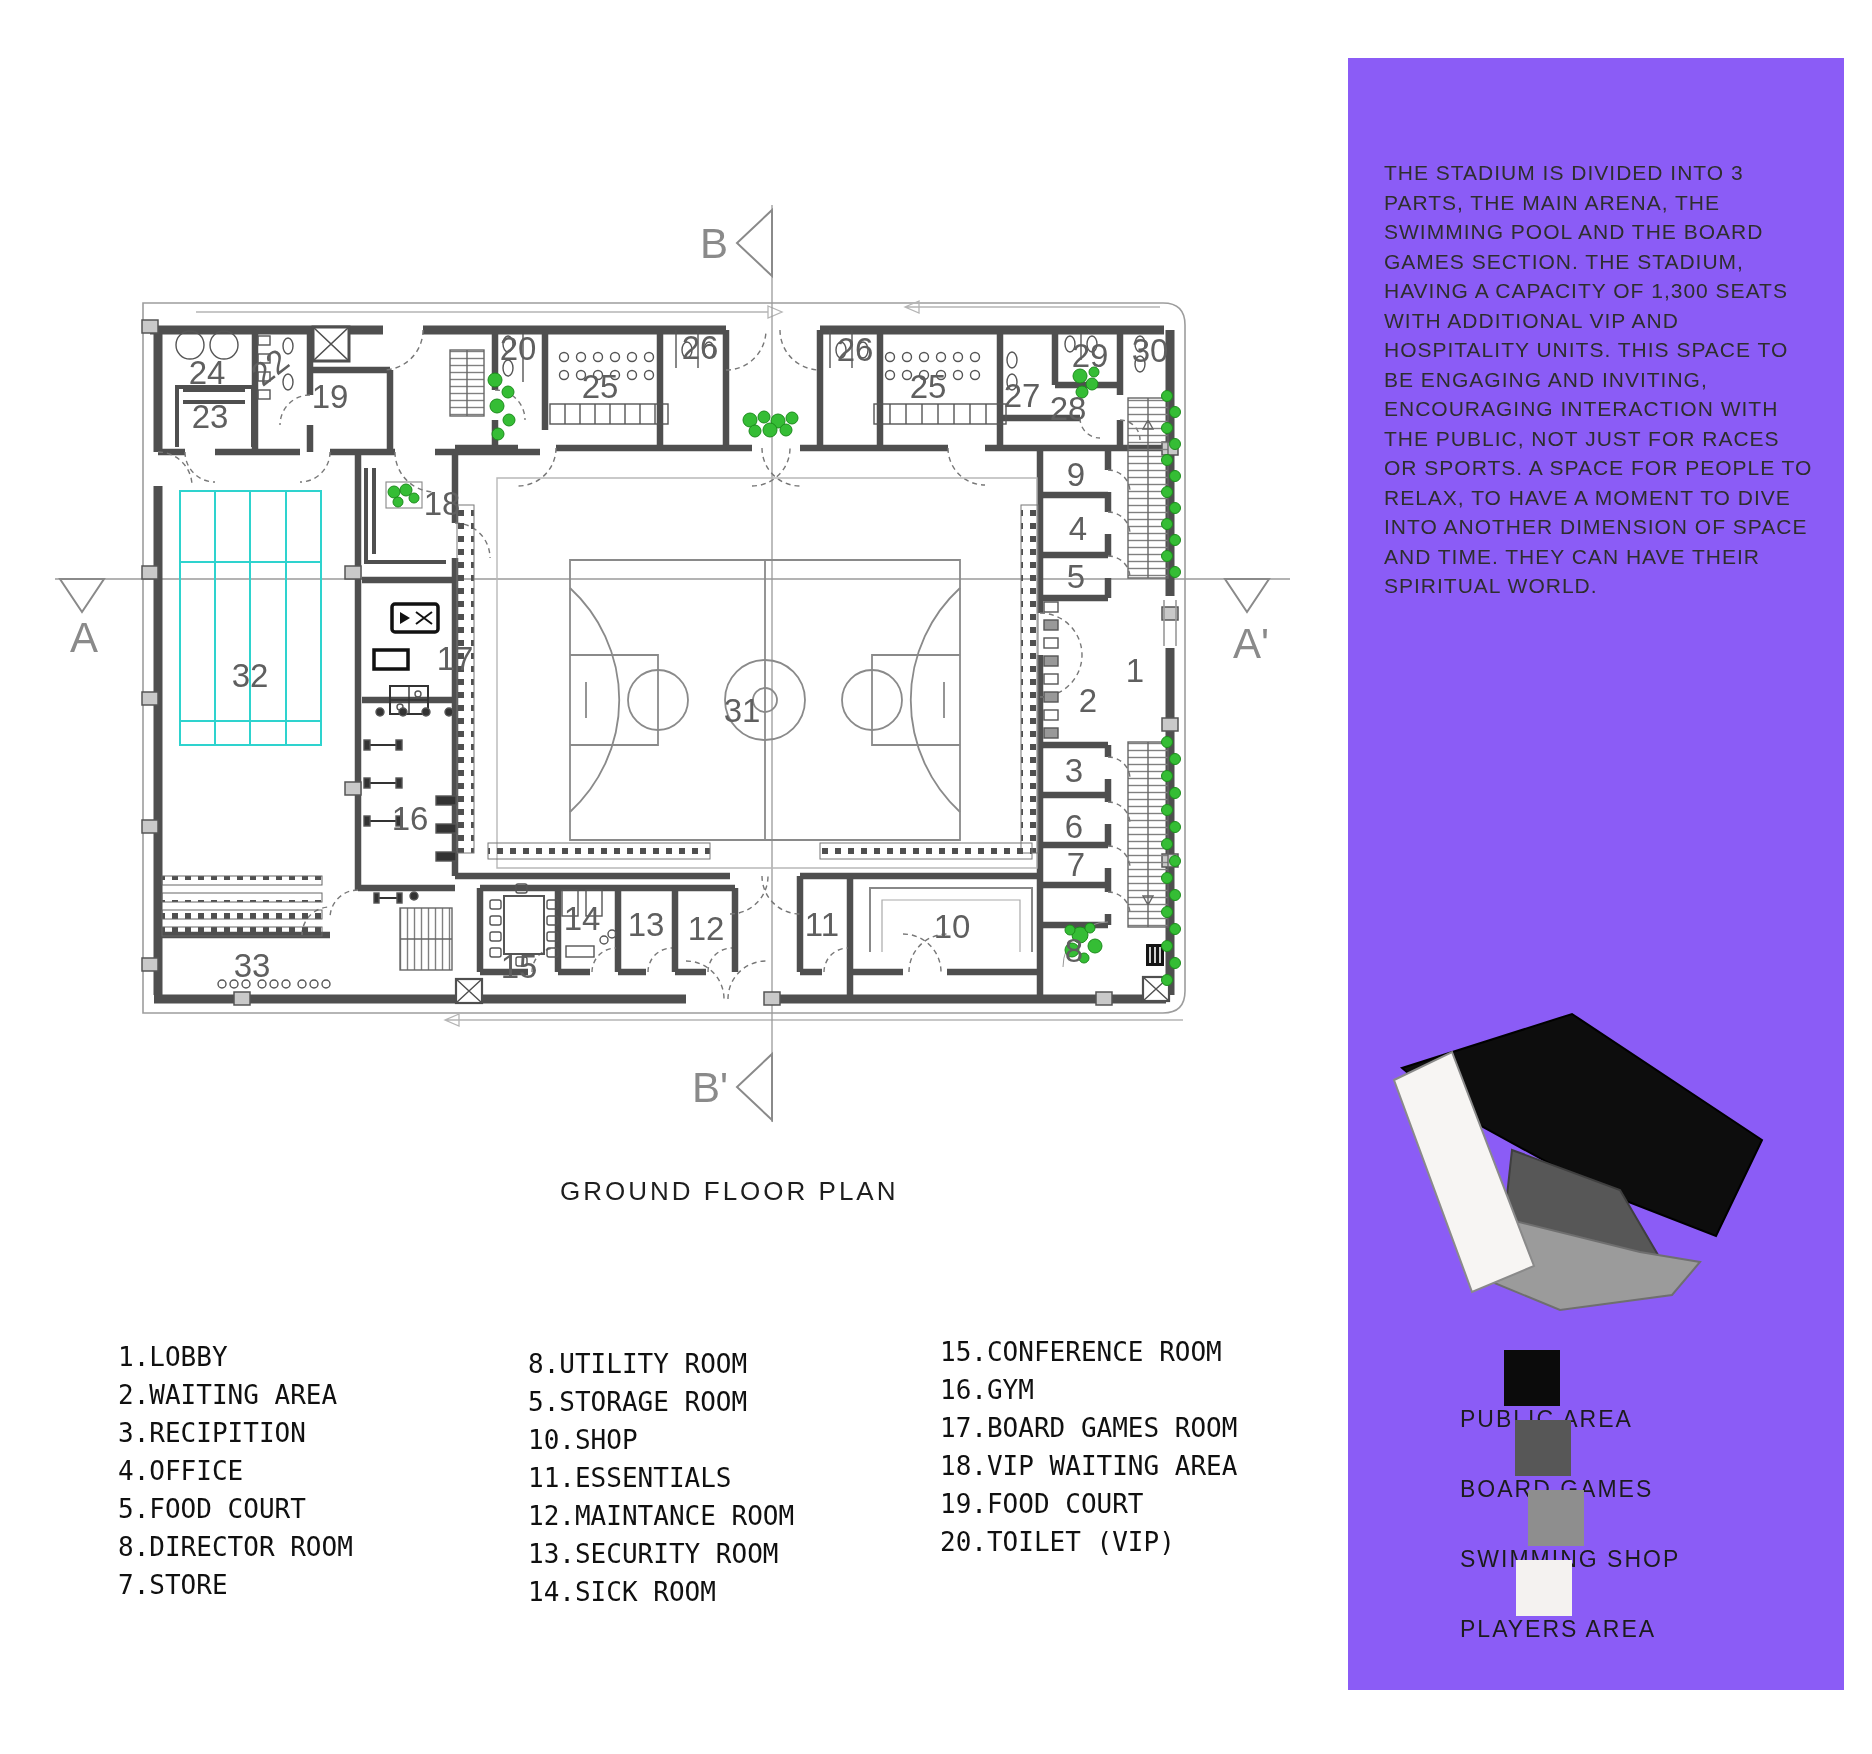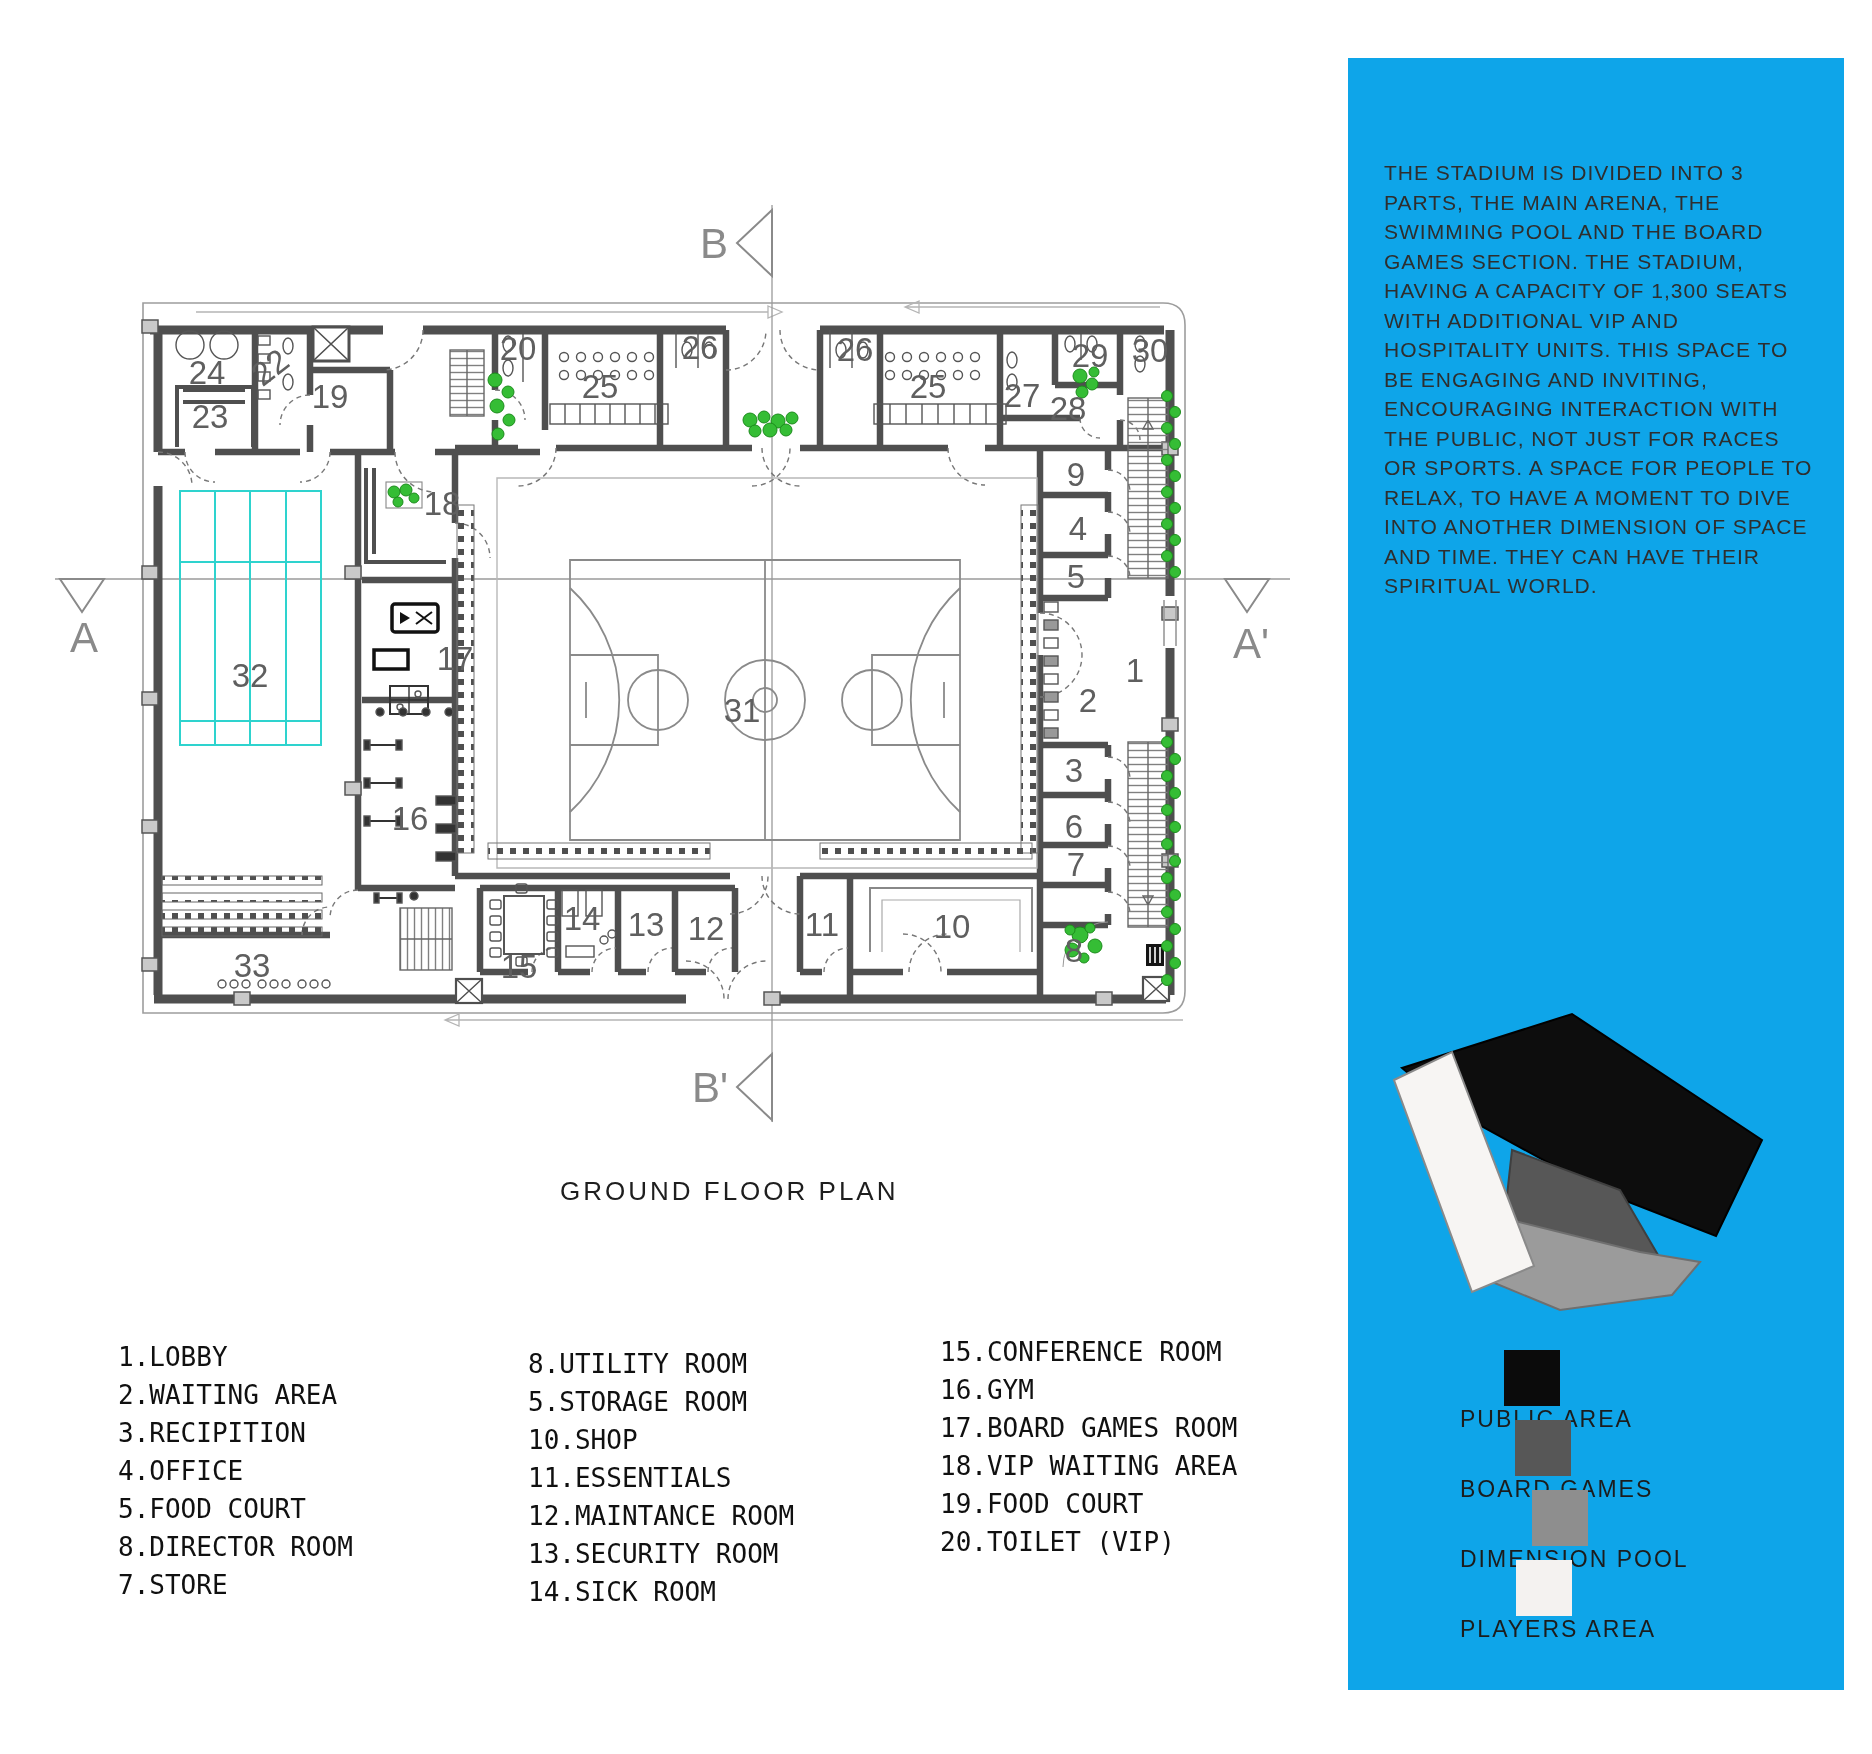--- a/index.html
+++ b/index.html
@@ -470,40 +470,40 @@
 </ul>
 <ul class="abs room-col" id="room-col-3">
   <li>15.CONFERENCE ROOM</li>
   <li>16.GYM</li>
   <li>17.BOARD GAMES ROOM</li>
   <li>18.VIP WAITING AREA</li>
   <li>19.FOOD COURT</li>
   <li>20.TOILET (VIP)</li>
 </ul>
 
-<div class="abs" id="right-panel" style="background: #0ea5e9;">
+<div class="abs" id="right-panel" style="background: #8b5cf6;">
 
   <div id="panel-description">THE STADIUM IS DIVIDED INTO 3 PARTS, THE MAIN ARENA, THE SWIMMING POOL AND THE BOARD GAMES SECTION. THE STADIUM, HAVING A CAPACITY OF 1,300 SEATS WITH ADDITIONAL VIP AND HOSPITALITY UNITS. THIS SPACE TO BE ENGAGING AND INVITING, ENCOURAGING INTERACTION WITH THE PUBLIC, NOT JUST FOR RACES OR SPORTS. A SPACE FOR PEOPLE TO RELAX, TO HAVE A MOMENT TO DIVE INTO ANOTHER DIMENSION OF SPACE AND TIME. THEY CAN HAVE THEIR SPIRITUAL WORLD.</div>
 
   <svg id="massing-svg" width="496" height="360" viewBox="0 0 496 360">
     <polygon points="54,63 224,9 414,135 368,231 250,185 104,105" fill="#0d0d0d" stroke="#000" stroke-width="2"></polygon>
     <polygon points="164,145 272,185 320,267 212,275 152,255" fill="#575757" stroke="#3f3f3f" stroke-width="2"></polygon>
     <polygon points="122,205 292,247 352,257 324,290 212,305 144,277" fill="#9b9b9b" stroke="#6f6f6f" stroke-width="2"></polygon>
     <polygon points="46,75 104,47 186,261 124,287" fill="#f7f5f3" stroke="#8a8a8a" stroke-width="2"></polygon>
   </svg>
 
   <div class="legend-row" style="top:1292px">
     <div class="legend-swatch" style="background: rgb(11, 11, 11);"></div>
     <span class="legend-label">PUBLIC AREA</span>
   </div>
   <div class="legend-row" style="top:1362px">
     <div class="legend-swatch" style="background: rgb(87, 87, 87);"></div>
     <span class="legend-label">BOARD GAMES</span>
   </div>
   <div class="legend-row" style="top:1432px">
     <div class="legend-swatch" style="background: rgb(142, 142, 142);"></div>
-    <span class="legend-label">DIMENSION POOL</span>
+    <span class="legend-label">SWIMMING SHOP</span>
   </div>
   <div class="legend-row" style="top:1502px">
     <div class="legend-swatch" style="background: rgb(244, 242, 240);"></div>
     <span class="legend-label">PLAYERS AREA</span>
   </div>
 </div>
 
 </body></html>

